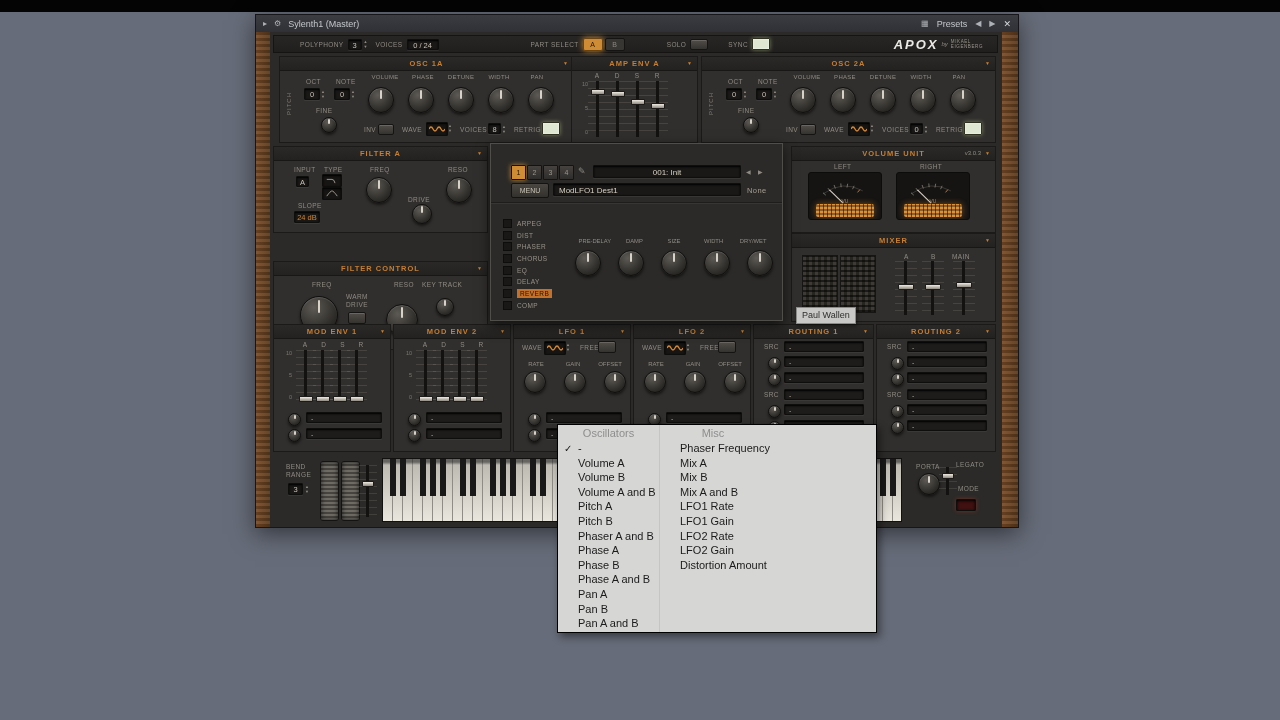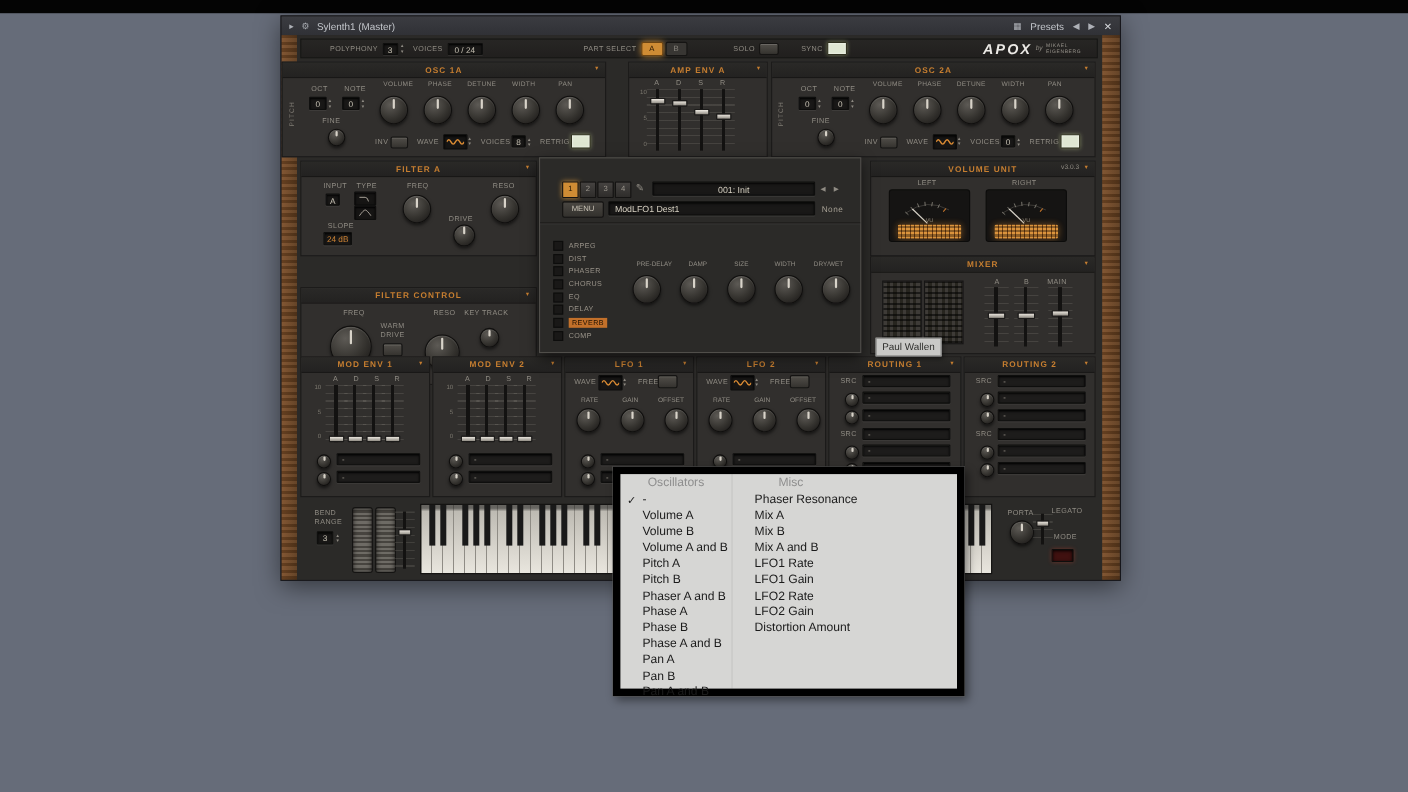--- a/index.html
+++ b/index.html
@@ -100,21 +100,21 @@
   .fx-name{color:#989288;font-size:6.5px;letter-spacing:.4px;}
   .fx-row.active .fx-name{background:#c2702a;color:#201203;padding:1px 3px;}
   .dd-ic{position:absolute;color:#8f8b83;font-size:6px;}
   .pencil-ic{position:absolute;color:#8f8b83;font-size:9px;}
   .pencil-ic::before{content:"✎";}
   
   #hint{position:absolute;left:540px;top:292px;height:15px;background:#c9c9c7;border:1px solid #8b8b89;
      color:#2e2e2c;font-size:9px;line-height:15px;padding:0 5px;z-index:6;box-shadow:1px 2px 4px rgba(0,0,0,.4);}
   
   #ctx-menu{position:absolute;left:557px;top:424px;width:320px;height:209px;background:#d6d6d4;
-     border:7px solid #000000;box-shadow:3px 4px 8px rgba(0,0,0,.45);z-index:50;display:flex;box-sizing:border-box;}
+     border:1px solid #000000;box-shadow:3px 4px 8px rgba(0,0,0,.45);z-index:50;display:flex;box-sizing:border-box;}
   .menu-col{position:relative;height:100%;box-sizing:border-box;}
   .menu-col+.menu-col{border-left:1px solid rgba(0,0,0,.08);}
   .menu-hd{height:16px;line-height:17px;text-align:center;color:#8e8e8e;font-size:11px;}
   .menu-item{height:14.6px;line-height:14.6px;padding-left:20px;font-size:11px;color:#1b1b1b;white-space:nowrap;cursor:default;}
   .menu-check{position:absolute;left:6px;top:18px;font-size:10px;color:#1b1b1b;}
   
   .logo-wrap{margin-left:auto;margin-right:14px;display:flex;align-items:center;gap:3px;}
   .logo-main{color:#eceae6;font-size:13px;font-weight:bold;letter-spacing:2px;font-style:italic;}
   .logo-by{color:#8f8b83;font-size:6px;font-style:italic;}
   .logo-names{display:flex;flex-direction:column;color:#9a968e;font-size:4.5px;letter-spacing:.6px;line-height:5.5px;}
@@ -161,21 +161,21 @@
       <span class="logo-wrap">
         <span class="logo-main">APOX</span>
         <span class="logo-by">by</span>
         <span class="logo-names">
           <span>MIKAEL</span>
           <span>EIGENBERG</span>
         </span>
       </span>
     </div>
 
-    <div class="sec" style="left:0;top:41px;width:295px;height:87px;">
+    <div class="sec" style="left:23px;top:41px;width:295px;height:87px;">
       <div class="sec-h"><span>OSC 1A</span></div>
       <span class="vlabel" style="left:6px;top:58px;">PITCH</span>
       <span class="lbl" style="left:26px;top:21px;">OCT</span>
       <span class="lbl" style="left:56px;top:21px;">NOTE</span>
       <span class="valbox" style="left:24px;top:31px;width:16px;height:12px;line-height:12px;">0</span>
       <span class="stepcol" style="left:41px;top:32px;"></span>
       <span class="valbox" style="left:54px;top:31px;width:16px;height:12px;line-height:12px;">0</span>
       <span class="stepcol" style="left:71px;top:32px;"></span>
       <span class="lbl" style="left:36px;top:50px;">FINE</span>
       <div class="knob" style="left:41px;top:60px;width:14px;height:14px;"></div>
@@ -605,21 +605,21 @@
           <div class="menu-item">Phase B</div>
           <div class="menu-item">Phase A and B</div>
           <div class="menu-item">Pan A</div>
           <div class="menu-item">Pan B</div>
           <div class="menu-item">Pan A and B</div>
         </div>
     </div>
     <div class="menu-col" style="width:107px;">
       <div class="menu-hd">Misc</div>
       <div>
-          <div class="menu-item">Phaser Resonance</div>
+          <div class="menu-item">Phaser Frequency</div>
           <div class="menu-item">Mix A</div>
           <div class="menu-item">Mix B</div>
           <div class="menu-item">Mix A and B</div>
           <div class="menu-item">LFO1 Rate</div>
           <div class="menu-item">LFO1 Gain</div>
           <div class="menu-item">LFO2 Rate</div>
           <div class="menu-item">LFO2 Gain</div>
           <div class="menu-item">Distortion Amount</div>
         </div>
     </div>

